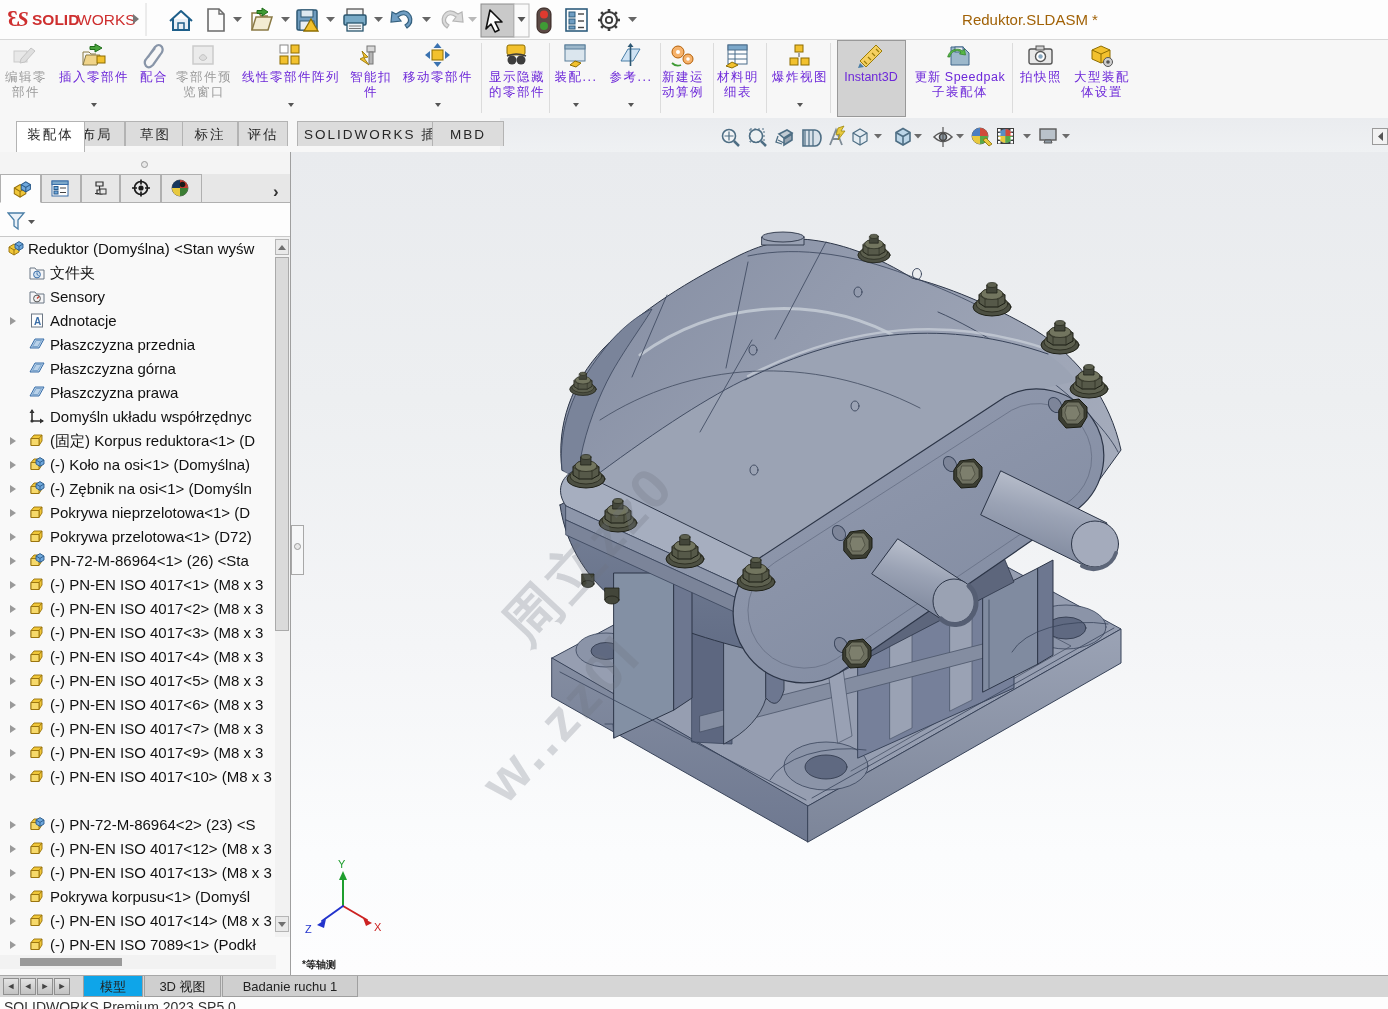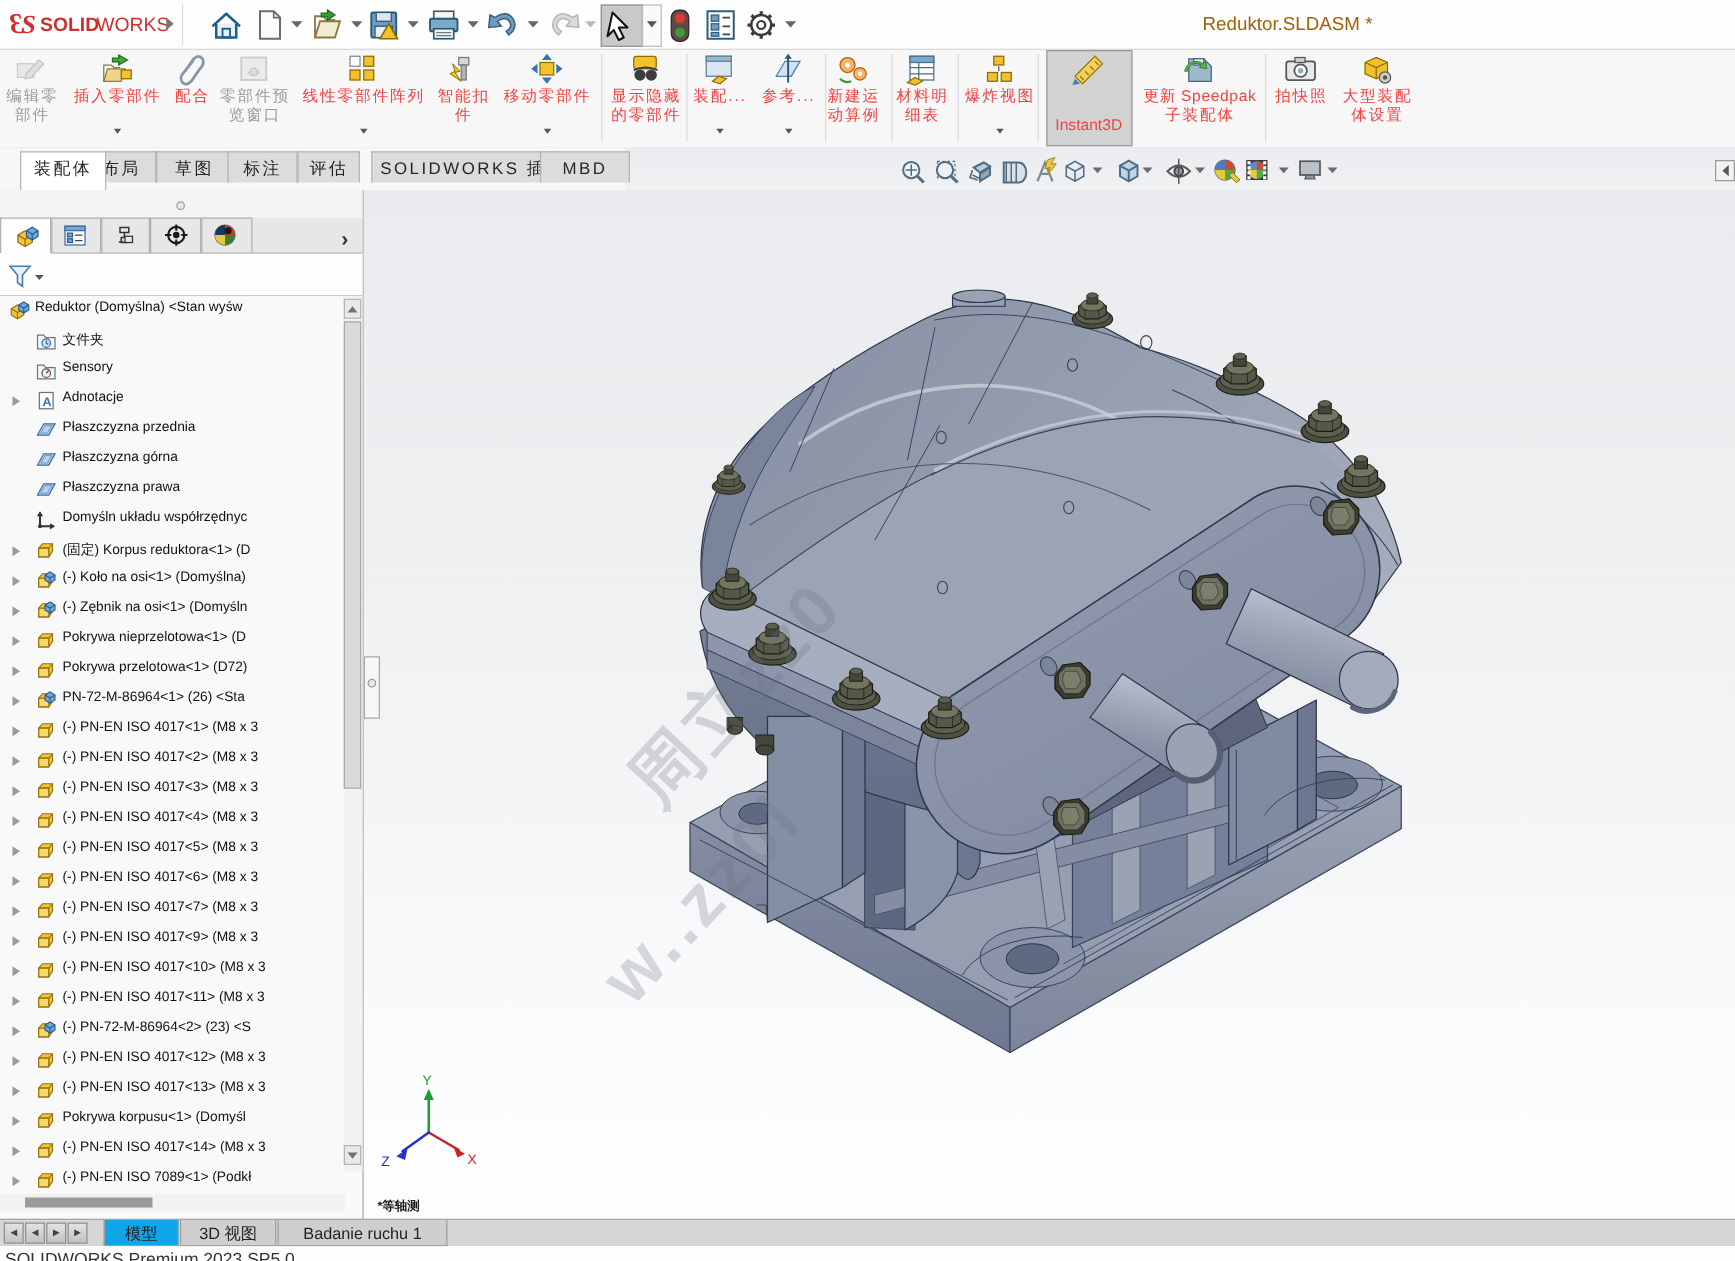--- a/index.html
+++ b/index.html
@@ -4,35 +4,35 @@
 <style>
   html,body{margin:0;padding:0;}
   body{width:1388px;height:1009px;overflow:hidden;position:relative;
        font-family:"Liberation Sans",sans-serif;background:#fff;}
   .abs{position:absolute;}
   
   #menubar{left:0;top:0;width:1388px;height:39px;background:#fdfdfd;border-bottom:1px solid #d8d8d8;}
   #title{left:830px;top:11px;width:400px;text-align:center;font-size:15px;color:#a16207;}
   
   #ribbon{left:0;top:40px;width:1388px;height:78px;background:#f7f7f7;border-bottom:1px solid #cfcfcf;}
-  .rlab{position:absolute;width:130px;text-align:center;font-size:12.5px;color:#ef4444;line-height:15px;letter-spacing:1.5px;}
+  .rlab{position:absolute;width:130px;text-align:center;font-size:12.5px;color:#6d28d9;line-height:15px;letter-spacing:1.5px;}
   .rlab.dis{color:#9b9b9b;}
   .rsep{position:absolute;top:3px;width:1px;height:70px;background:#dcdcdc;}
   .rcaret{position:absolute;width:0;height:0;border-left:3.5px solid transparent;border-right:3.5px solid transparent;border-top:4px solid #555;}
   
   #tabrow{left:0;top:118px;width:1388px;height:34px;background:#f7f7f7;}
   .ctab{position:absolute;top:3px;height:25px;line-height:25px;text-align:center;font-size:13.5px;color:#262626;letter-spacing:2px;
         background:#dcdcdc;border:1px solid #b3b3b3;border-bottom:none;box-sizing:border-box;}
   .ctab.act{background:#ffffff;height:31px;z-index:2;}
   
   #lpanel{left:0;top:152px;width:291px;height:823px;background:#f9f9f9;border-right:1px solid #9f9f9f;box-sizing:border-box;}
   .fmtab{position:absolute;top:22px;height:29px;background:#e7e7e7;border:1px solid #b0b0b0;box-sizing:border-box;}
   .fmtab.act{background:#fdfdfd;border-bottom:1px solid #fdfdfd;}
   #treewrap{position:absolute;left:0;top:85px;width:276px;height:716px;background:#f9f9f9;overflow:hidden;}
-  .trow{position:absolute;left:0;width:280px;height:24px;font-size:11px;color:#111;white-space:nowrap;}
+  .trow{position:absolute;left:0;width:280px;height:24px;font-size:15px;color:#111;white-space:nowrap;}
   .trow .tx{position:absolute;top:3px;}
   .arr{position:absolute;width:0;height:0;border-top:4.5px solid transparent;border-bottom:4.5px solid transparent;border-left:6px solid #9a9a9a;top:8px;}
   
   #vp{left:291px;top:152px;width:1097px;height:823px;
       background:linear-gradient(180deg,#e9ebee 0%,#edeff1 30%,#f4f5f7 60%,#fbfcfd 85%,#fdfdfe 100%);}
   
   #btabs{left:0;top:975px;width:1388px;height:22px;background:#d6d6d6;border-top:1px solid #a8a8a8;box-sizing:border-box;}
   .btab{position:absolute;top:0px;height:21px;line-height:21px;text-align:center;font-size:13px;color:#222;
         background:#cfcfcf;border:1px solid #a0a0a0;border-top:none;box-sizing:border-box;}
   .btab.act{background:#0ea5e9;}
@@ -141,21 +141,21 @@
   <div class="rlab" style="left:226px;top:30px;">线性零部件阵列</div>
   <div class="rlab" style="left:306px;top:30px;">智能扣<br>件</div>
   <div class="rlab" style="left:373px;top:30px;">移动零部件</div>
   <div class="rlab" style="left:452px;top:30px;">显示隐藏<br>的零部件</div>
   <div class="rlab" style="left:511px;top:30px;">装配...</div>
   <div class="rlab" style="left:566px;top:30px;">参考...</div>
   <div class="rlab" style="left:618px;top:30px;">新建运<br>动算例</div>
   <div class="rlab" style="left:673px;top:30px;">材料明<br>细表</div>
   <div class="rlab" style="left:735px;top:30px;">爆炸视图</div>
   <div style="position:absolute;left:837px;top:0px;width:69px;height:77px;background:#d2d2d2;border:1px solid #999;box-sizing:border-box;"></div>
-  <div class="rlab" style="left:806px;top:30px;letter-spacing:0;margin-top:23px;">Instant3D</div>
+  <div class="rlab" style="left:806px;top:30px;letter-spacing:0;">Instant3D</div>
   <div class="rlab" style="left:895px;top:30px;letter-spacing:0.5px;">更新 Speedpak<br><span style="letter-spacing:1.5px">子装配体</span></div>
   <div class="rlab" style="left:976px;top:30px;">拍快照</div>
   <div class="rlab" style="left:1037px;top:30px;">大型装配<br>体设置</div>
   <div class="rsep" style="left:481px;"></div>
   <div class="rsep" style="left:549px;"></div>
   <div class="rsep" style="left:660px;"></div>
   <div class="rsep" style="left:713px;"></div>
   <div class="rsep" style="left:766px;"></div>
   <div class="rsep" style="left:830px;"></div>
   <div class="rsep" style="left:1012px;"></div>
@@ -604,27 +604,20 @@
           <use href="#i-part"></use>
         </svg>
         <span class="tx" style="left:50px">(-) PN-EN ISO 4017&lt;9&gt; (M8 x 3</span>
       </div>
 <div class="trow" style="top:528px">
         <span class="arr" style="left:10px"></span>
         <svg width="18" height="18" style="position:absolute;left:29px;top:3px">
           <use href="#i-part"></use>
         </svg>
         <span class="tx" style="left:50px">(-) PN-EN ISO 4017&lt;10&gt; (M8 x 3</span>
-      </div>
-<div class="trow" style="top:552px">
-        <span class="arr" style="left:10px"></span>
-        <svg width="18" height="18" style="position:absolute;left:29px;top:3px">
-          <use href="#i-part"></use>
-        </svg>
-        <span class="tx" style="left:50px">(-) PN-EN ISO 4017&lt;11&gt; (M8 x 3</span>
       </div>
 <div class="trow" style="top:576px">
         <span class="arr" style="left:10px"></span>
         <svg width="18" height="18" style="position:absolute;left:29px;top:3px">
           <use href="#i-part2"></use>
         </svg>
         <span class="tx" style="left:50px">(-) PN-72-M-86964&lt;2&gt; (23) &lt;S</span>
       </div>
 <div class="trow" style="top:600px">
         <span class="arr" style="left:10px"></span>

